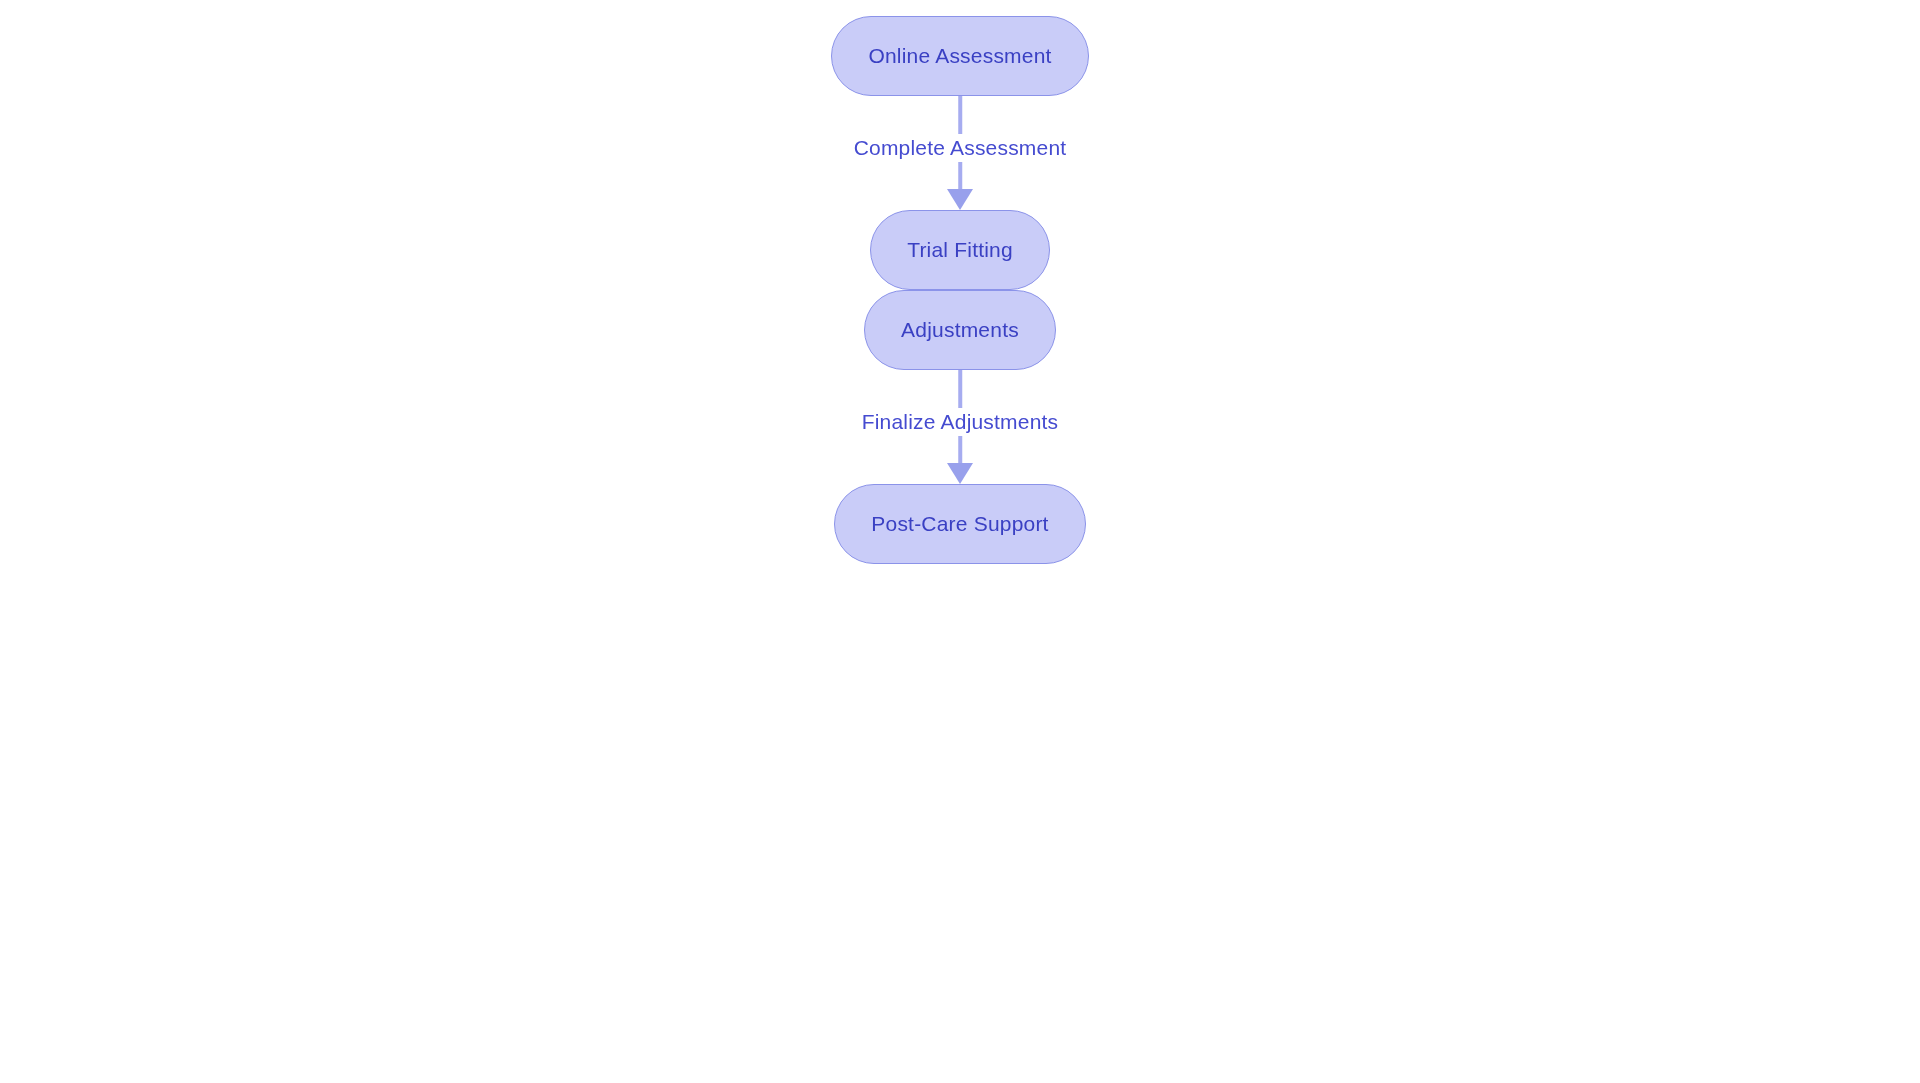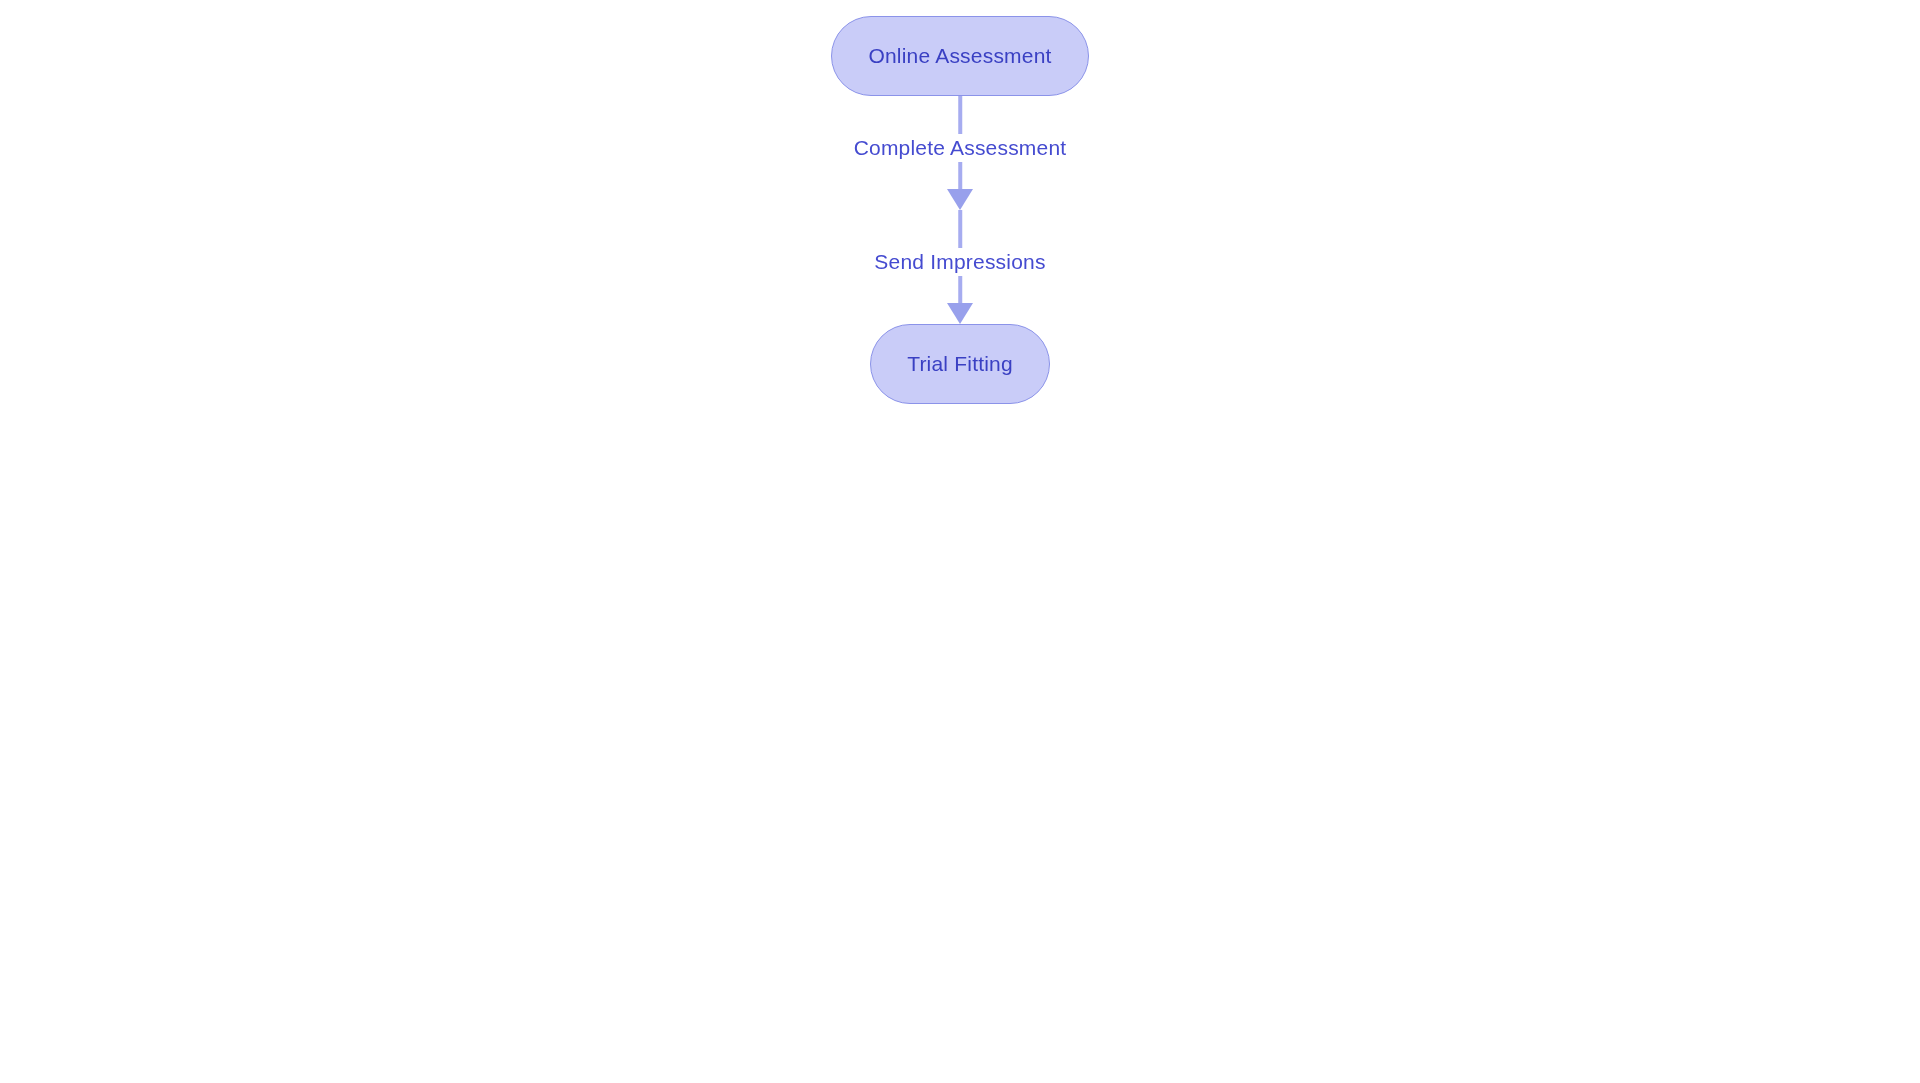--- a/index.html
+++ b/index.html
@@ -101,30 +101,36 @@
       <span>Online Assessment</span>
     </div>
 
     <div class="edge">
       <div class="line"></div>
       <div class="label">Complete Assessment</div>
       <div class="arrowhead"></div>
     </div>
 
 
-    <div class="edge">
-      <div class="line"></div>
-      <div class="label">Send Impressions</div>
-      <div class="arrowhead"></div>
-    </div>
 
     <div class="node">
       <span>Trial Fitting</span>
     </div>
 
 
+    <div class="node">
+      <span>Adjustments</span>
+    </div>
+
+    <div class="edge">
+      <div class="line"></div>
+      <div class="label">Finalize Adjustments</div>
+      <div class="arrowhead"></div>
+    </div>
 
 
 
-
+    <div class="node">
+      <span>Post-Care Support</span>
+    </div>
 
   </div>
 </div>
 
 </body></html>

